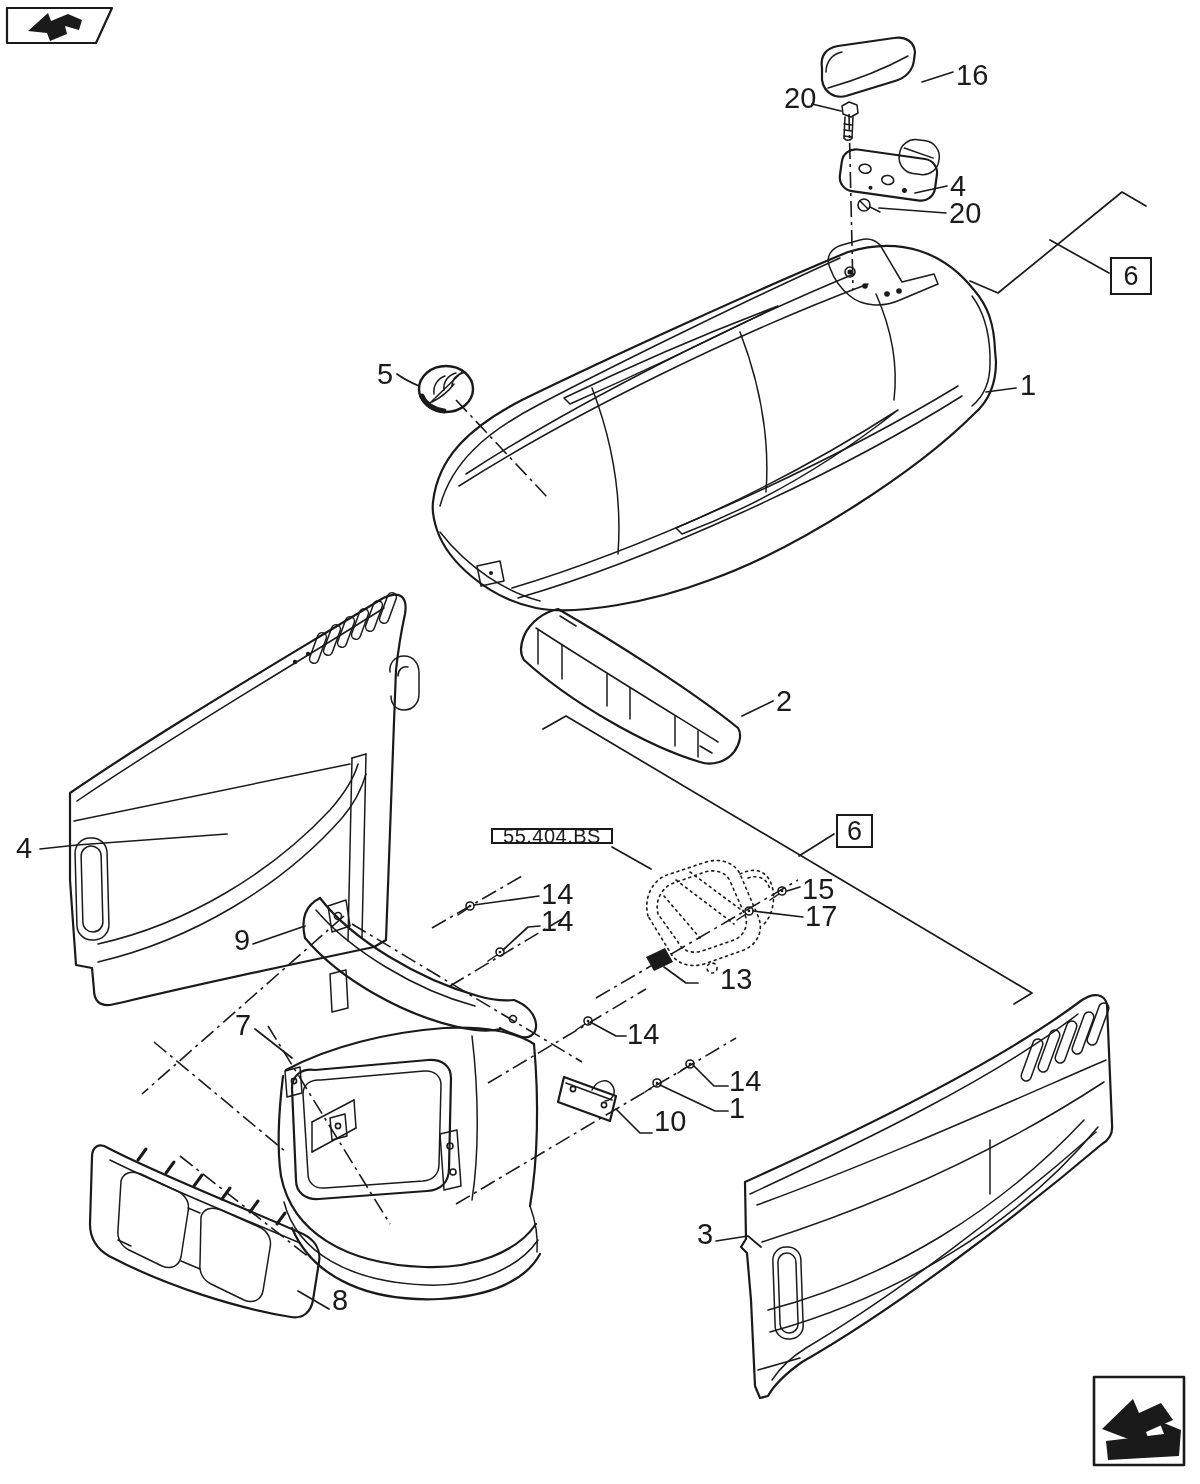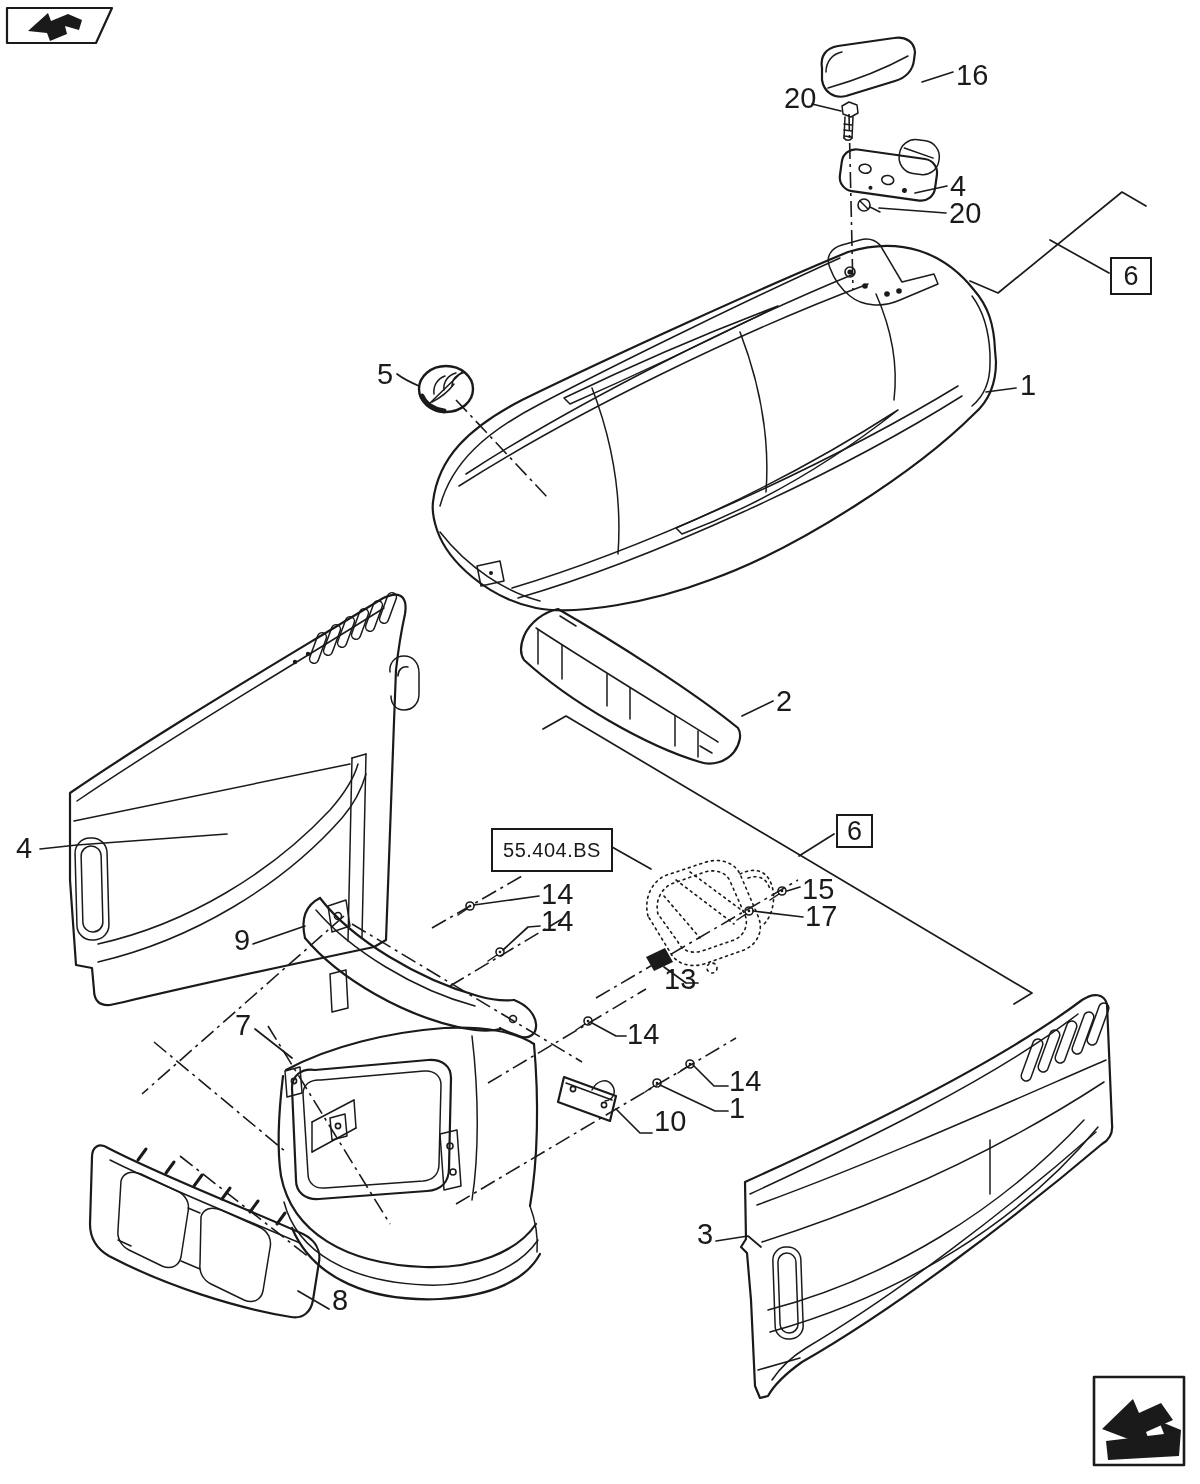--- a/index.html
+++ b/index.html
@@ -324,28 +324,28 @@
 <div class="callout" style="left:776px;top:687px">2</div>
 <div class="callout" style="left:697px;top:1220px">3</div>
 <div class="callout" style="left:16px;top:834px">4</div>
 <div class="callout" style="left:377px;top:360px">5</div>
 <div class="callout" style="left:235px;top:1011px">7</div>
 <div class="callout" style="left:332px;top:1286px">8</div>
 <div class="callout" style="left:234px;top:926px">9</div>
 <div class="callout" style="left:654px;top:1107px">10</div>
 <div class="callout" style="left:802px;top:875px">15</div>
 <div class="callout" style="left:805px;top:902px">17</div>
-<div class="callout" style="left:664px;top:965px">13</div>
+<div class="callout" style="left:720px;top:965px">13</div>
 <div class="callout" style="left:541px;top:880px">14</div>
 <div class="callout" style="left:541px;top:907px">14</div>
 <div class="callout" style="left:627px;top:1020px">14</div>
 <div class="callout" style="left:729px;top:1067px">14</div>
 <div class="callout" style="left:729px;top:1094px">1</div>
 <div class="callout" style="left:956px;top:61px">16</div>
 <div class="callout" style="left:950px;top:172px">4</div>
 <div class="callout" style="left:784px;top:84px">20</div>
 <div class="callout" style="left:949px;top:199px">20</div>
 
 <div class="refbox small" style="left:1110px;top:257px;width:42px;height:38px">6</div>
 <div class="refbox small" style="left:836px;top:814px;width:37px;height:34px">6</div>
-<div class="refbox wide" style="left:491px;top:828px;width:122px;height:44px">55.404.BS</div>
+<div class="refbox wide" style="left:491px;top:828px;width:122px;height:16px">55.404.BS</div>
 
 </div>
 
 </body></html>

